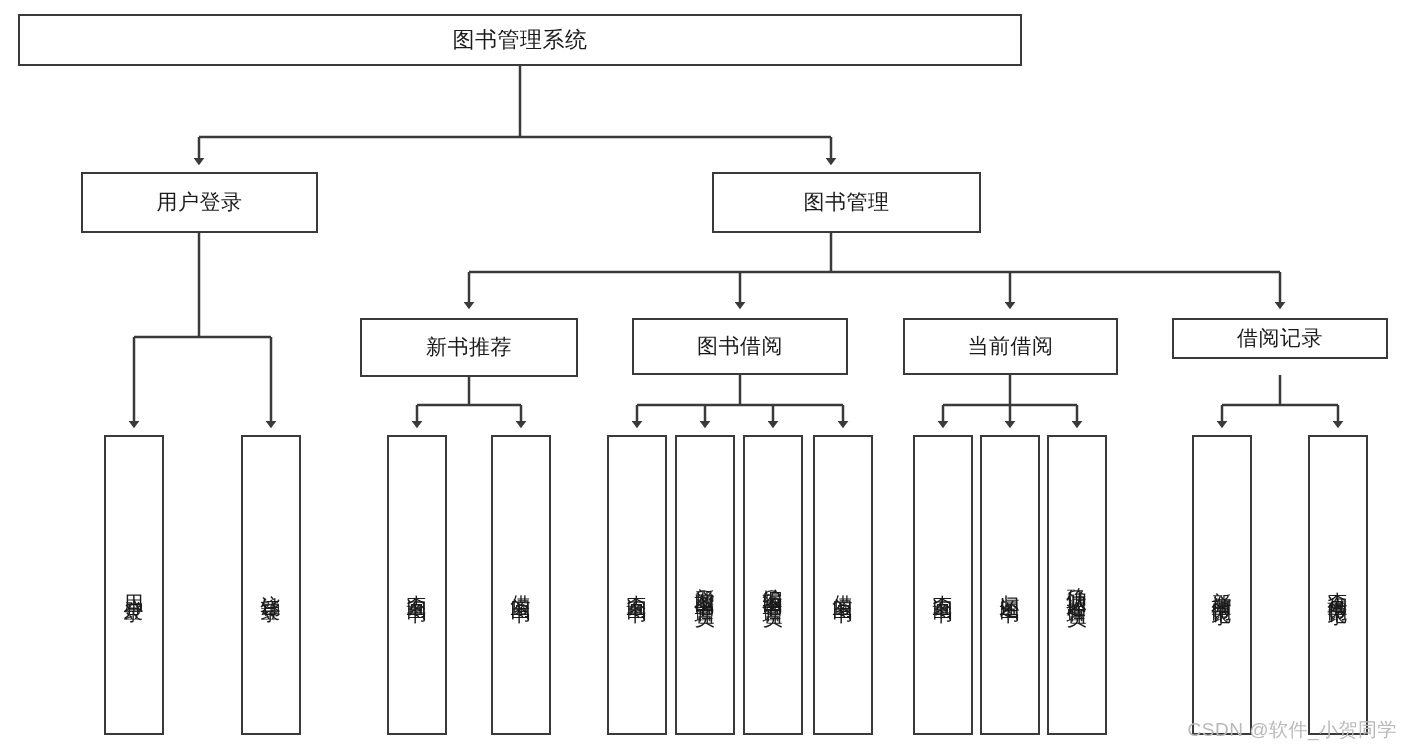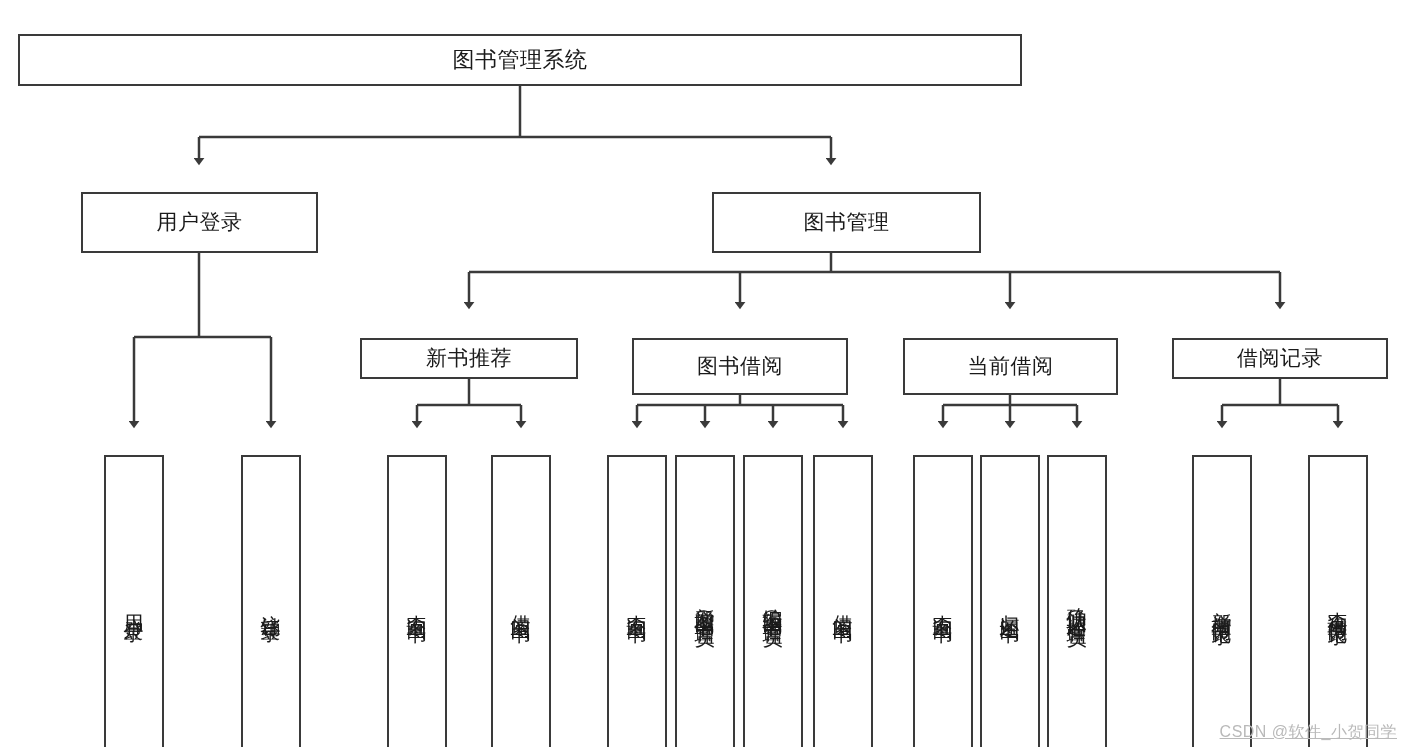--- a/index.html
+++ b/index.html
@@ -26,21 +26,20 @@
   }
   .node {
     position: absolute;
     box-sizing: border-box;
     background: #ffffff;
     border: 2.5px solid #3a3a3a;
     display: flex;
     align-items: center;
     justify-content: center;
     color: #1a1a1a;
-    margin-top: 20px;
   }
   .node-label {
     display: block;
     text-align: center;
     line-height: 1.18;
     white-space: nowrap;
   }
   
   .node.horiz .node-label {
     font-size: 21px;
@@ -58,26 +57,25 @@
     writing-mode: vertical-rl;
     text-orientation: upright;
     font-size: 20px;
     letter-spacing: 3px;
     line-height: 1;
   }
   #watermark {
     position: absolute;
     right: 8px;
     bottom: 4px;
-    font-size: 16px;
+    font-size: 19px;
     color: #b9b9b9;
     letter-spacing: 0.5px;
     white-space: nowrap;
     pointer-events: none;
-    text-decoration: underline;
   }
 </style>
 </head>
 <body>
 
 <div id="diagram-root">
 
   <svg id="connectors" viewBox="0 0 1405 747" xmlns="http://www.w3.org/2000/svg">
     <defs>
       <marker id="arrow" markerWidth="10" markerHeight="11" refX="3.2" refY="5.5" orient="auto" markerUnits="userSpaceOnUse">
@@ -132,21 +130,21 @@
     <span class="node-label">图书管理系统</span>
   </div>
 
   <div class="node horiz" style="left:81px; top:172px; width:237px; height:61px;">
     <span class="node-label">用户登录</span>
   </div>
   <div class="node horiz" style="left:712px; top:172px; width:269px; height:61px;">
     <span class="node-label">图书管理</span>
   </div>
 
-  <div class="node horiz" style="left:360px; top:318px; width:218px; height:41px;justify-content:center;">
+  <div class="node horiz" style="left:360px; top:318px; width:218px; height:59px;justify-content:center;">
     <span class="node-label">新书推荐</span>
   </div>
   <div class="node horiz" style="left:632px; top:318px; width:216px; height:57px;">
     <span class="node-label">图书借阅</span>
   </div>
   <div class="node horiz" style="left:903px; top:318px; width:215px; height:57px;">
     <span class="node-label">当前借阅</span>
   </div>
   <div class="node horiz" style="left:1172px; top:318px; width:216px; height:41px;">
     <span class="node-label">借阅记录</span>

